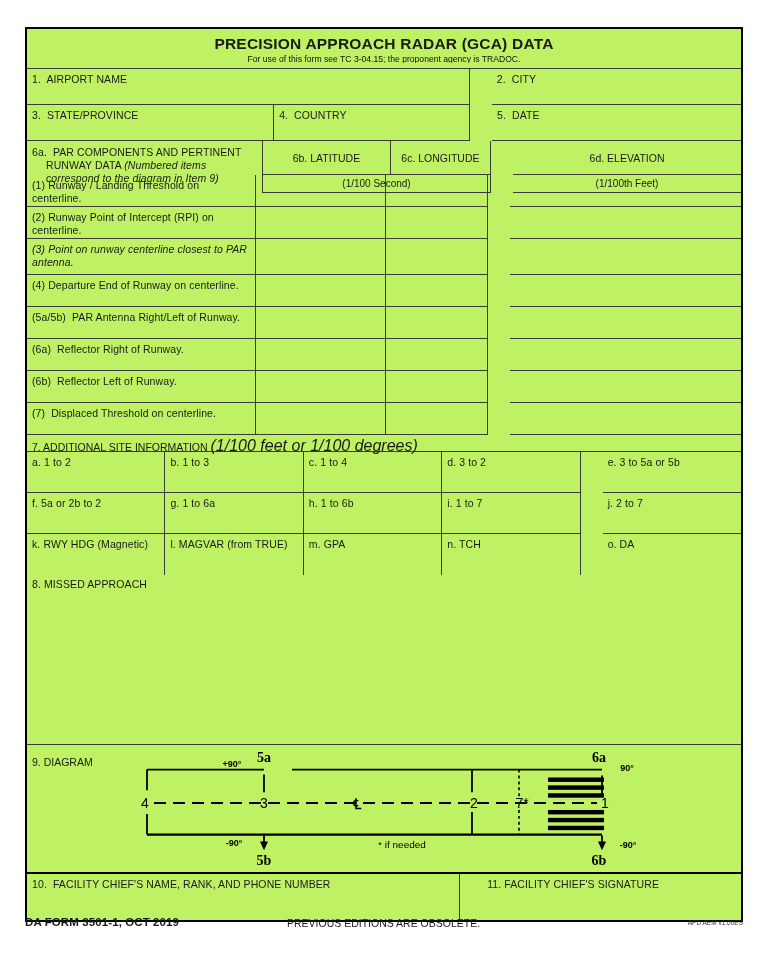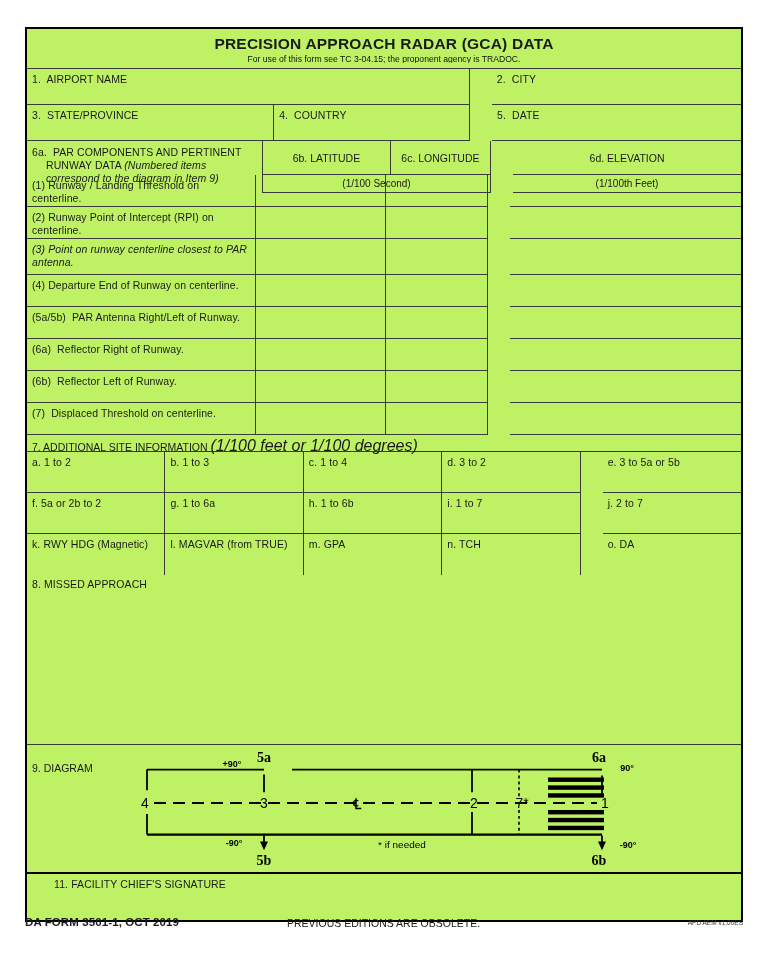--- a/index.html
+++ b/index.html
@@ -138,21 +138,21 @@
   
   .sec9 {
     border-bottom: 2px solid #000;
     height: 129px;
     position: relative;
     box-sizing: border-box;
   }
   .sec9-title {
     position: absolute;
     left: 5px;
-    top: 17px;
+    top: 11px;
     font-size: 10.5px;
   }
   .diagram {
     position: absolute;
     left: 0;
     top: 0;
     width: 100%;
     height: 100%;
   }
 
@@ -496,20 +496,24 @@
         <text x="205" y="22" font-family="Liberation Sans, sans-serif" font-size="9" font-weight="bold" fill="#000" text-anchor="middle">+90°</text>
         <text x="207" y="103" font-family="Liberation Sans, sans-serif" font-size="9" font-weight="bold" fill="#000" text-anchor="middle">-90°</text>
         <text x="600" y="26" font-family="Liberation Sans, sans-serif" font-size="9" font-weight="bold" fill="#000" text-anchor="middle">90°</text>
         <text x="601" y="105" font-family="Liberation Sans, sans-serif" font-size="9" font-weight="bold" fill="#000" text-anchor="middle">-90°</text>
 
         <text x="375" y="105" font-family="Liberation Sans, sans-serif" font-size="10" fill="#000" text-anchor="middle">* if needed</text>
       </svg>
     </div>
 
     <div class="row sec10-row last">
+      <div class="cell c-chief">
+        <div class="lbl">10.  FACILITY CHIEF'S NAME, RANK, AND PHONE NUMBER</div>
+        <div class="lbl"></div>
+      </div>
       <div class="cell c-sig">
         <div class="lbl">11. FACILITY CHIEF'S SIGNATURE</div>
         <div class="lbl"></div>
       </div>
     </div>
 
   </div>
 
   <div class="footer">
     <div class="footer-left">DA FORM 3501-1, OCT 2019</div>

